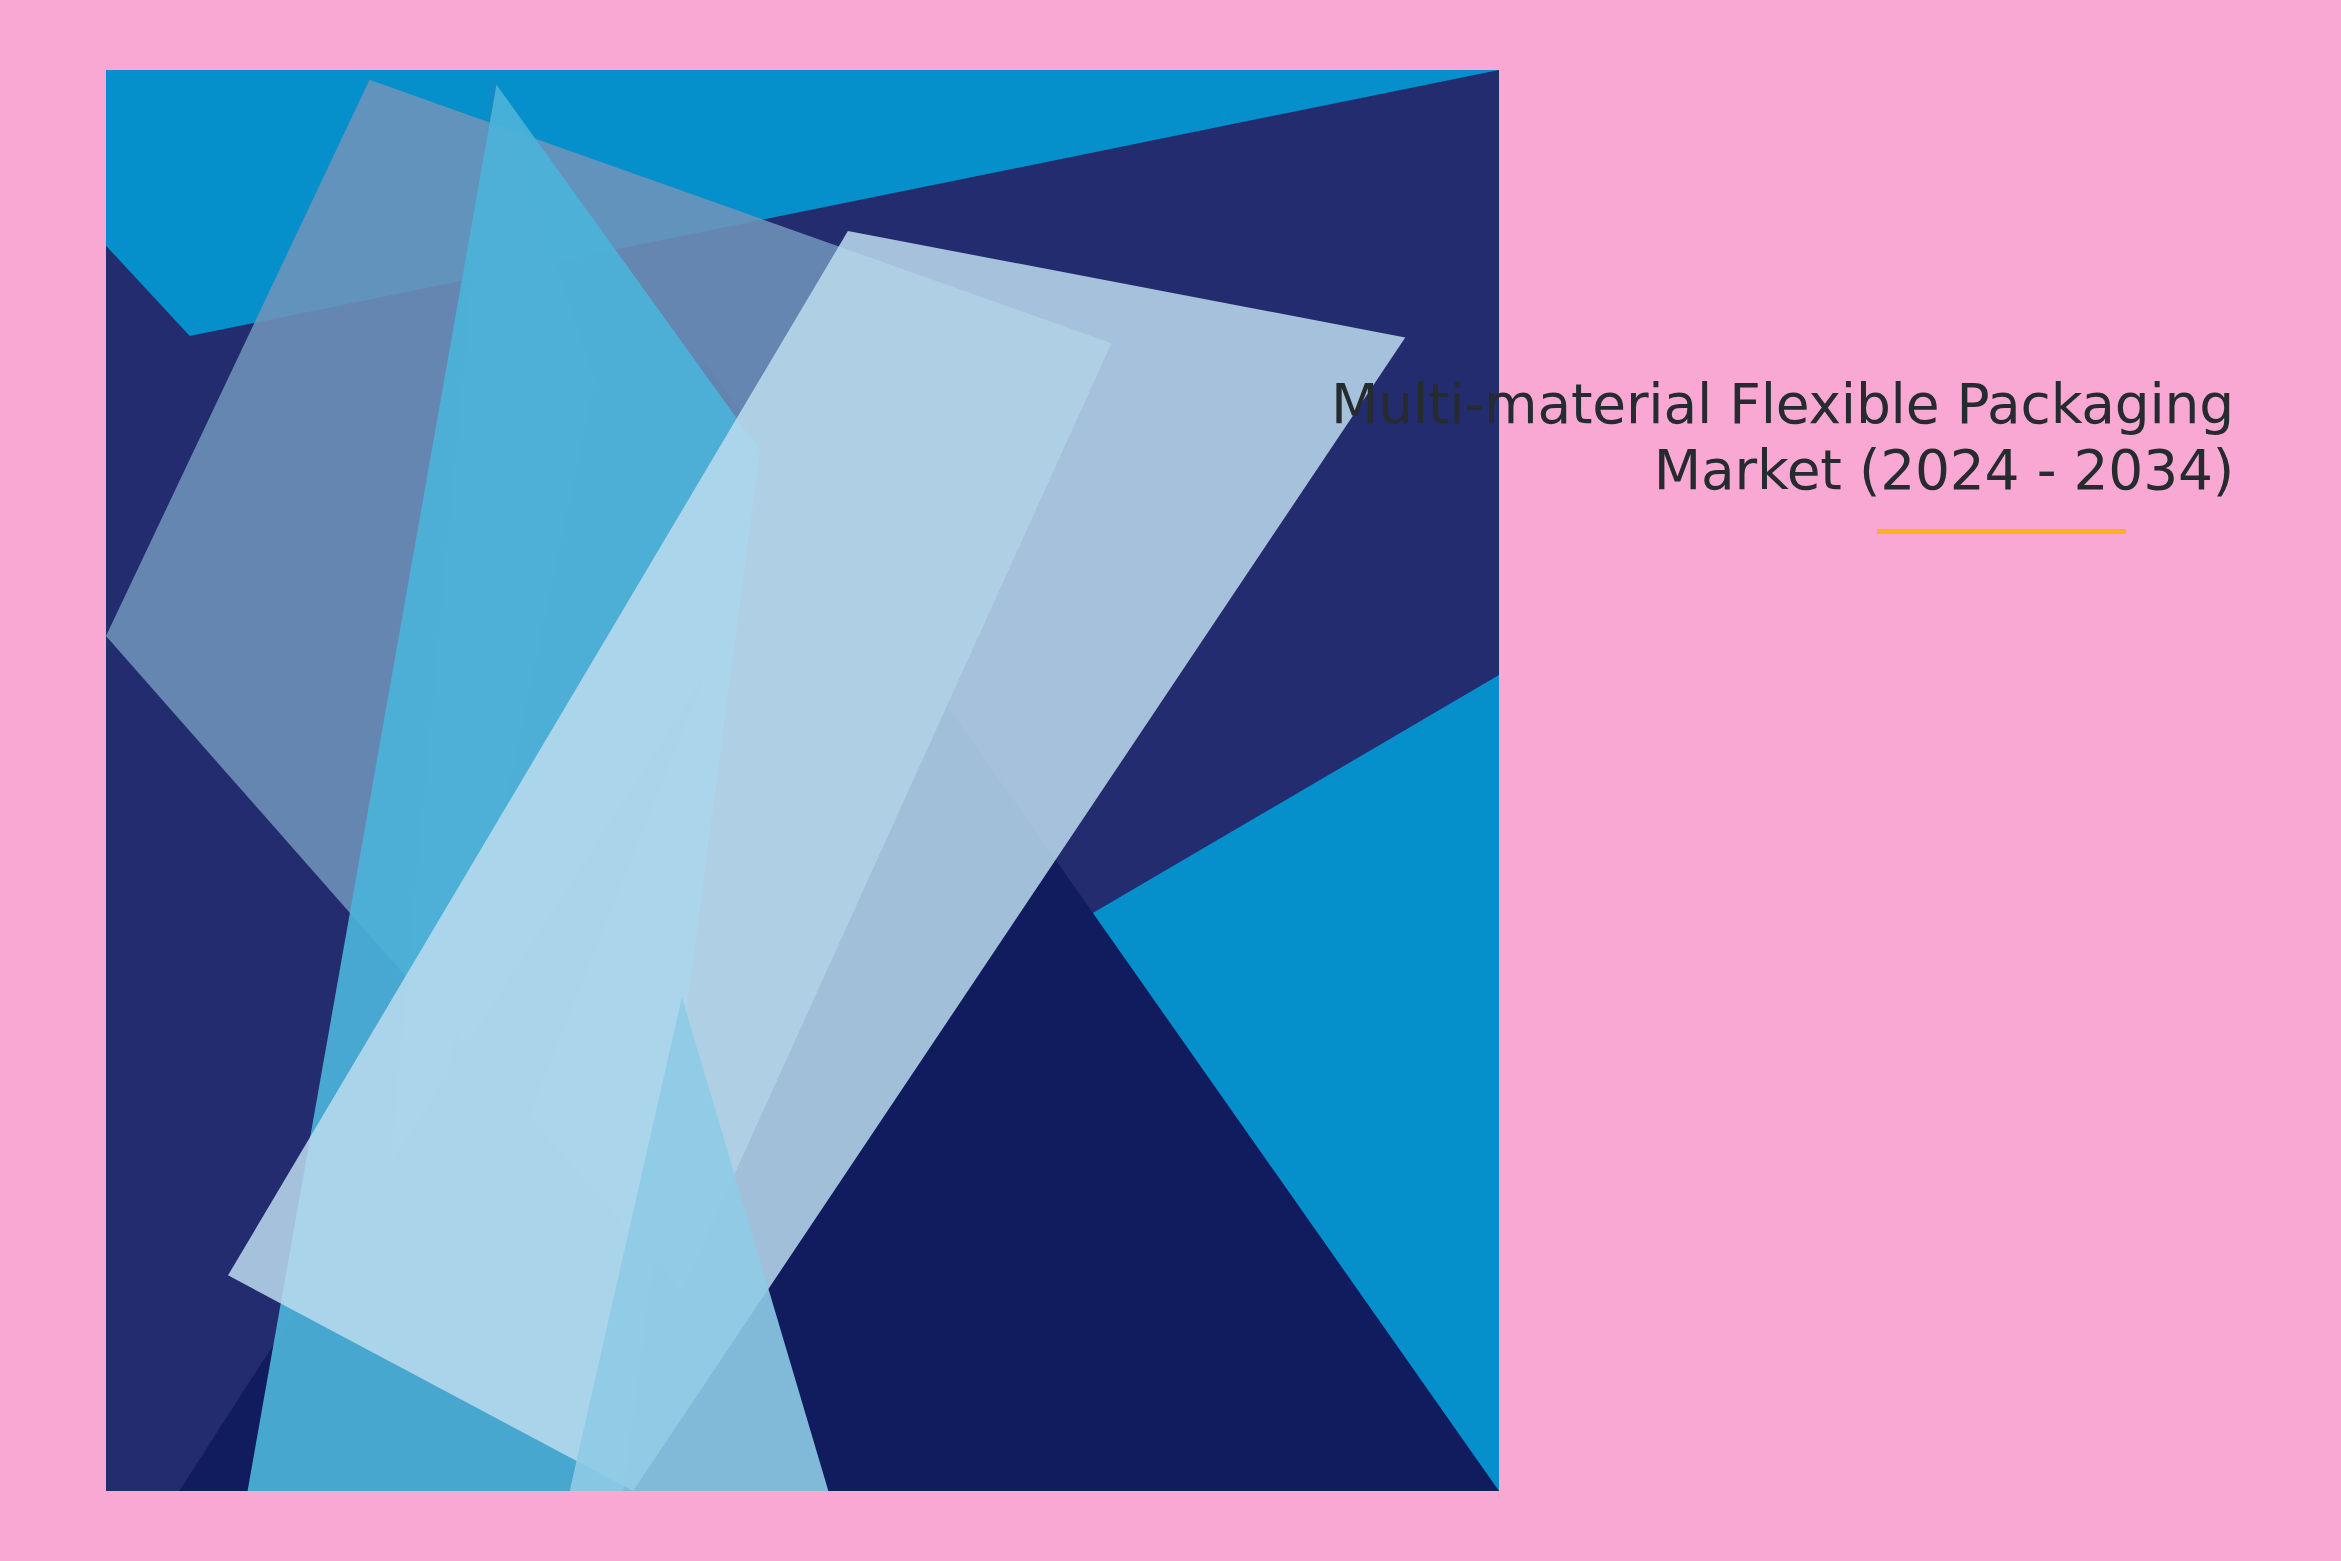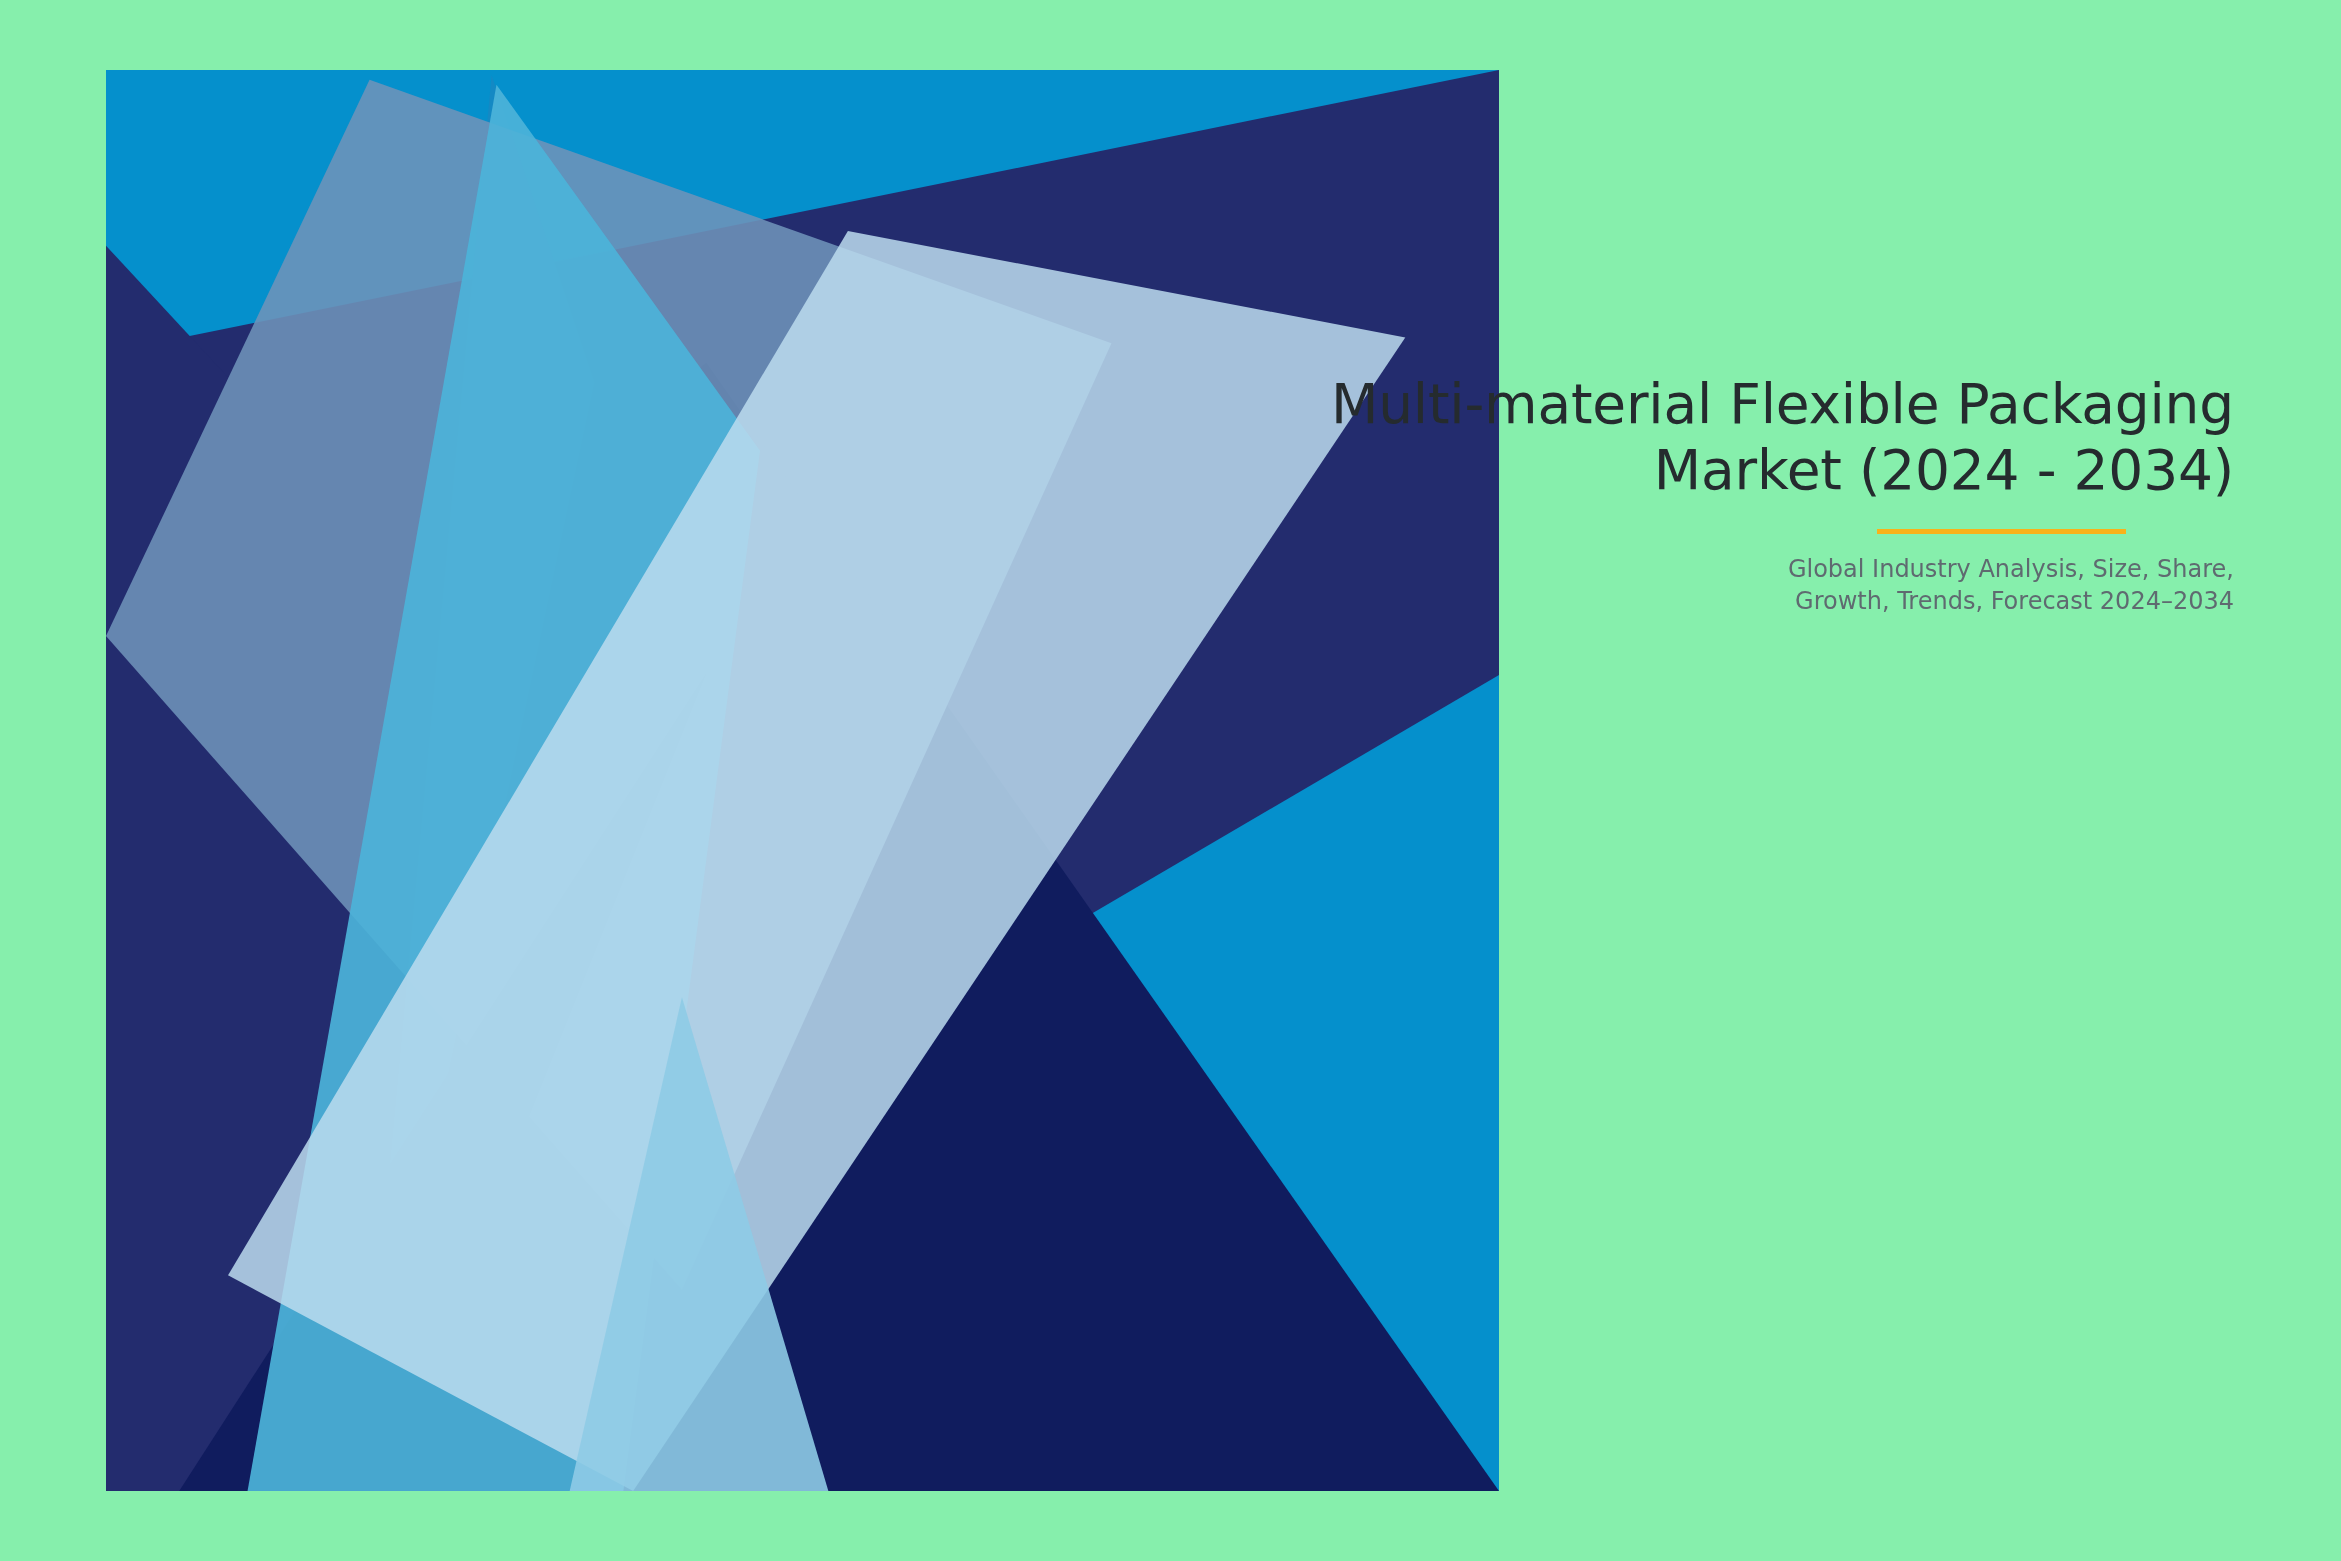--- a/index.html
+++ b/index.html
@@ -81,21 +81,21 @@
     font-size: 24px;
     line-height: 1.33;
     color: #5f6a70;
     text-align: right;
     white-space: pre-line;
   }
 </style>
 </head>
 <body style="background: rgb(247, 249, 251);">
 
-<div id="cover" style="background: #86efac;">
+<div id="cover" style="background: #f9a8d4;">
 
   <div id="artwork">
     <svg viewBox="0 0 2854 2912" preserveAspectRatio="none">
       <defs>
         <clipPath id="frameClip">
           <rect x="0" y="0" width="2854" height="2912"></rect>
         </clipPath>
       </defs>
       <g clip-path="url(#frameClip)">
         <polygon points="0,0 2854,0 2854,2912 0,2912" fill="#0590cc" fill-opacity="1"></polygon>
@@ -111,18 +111,16 @@
       </g>
     </svg>
   </div>
 
   <div id="text-block">
     <div id="title-wrap">
       <h1 id="page-title" style="color: rgb(37, 43, 46);">Multi-material Flexible Packaging
 Market (2024 - 2034)</h1>
       <div id="title-accent" style="background: rgb(249, 178, 26);"></div>
     </div>
-    <p id="page-subtitle" style="color: rgb(95, 106, 112);">Global Industry Analysis, Size, Share,
-Growth, Trends, Forecast 2024–2034</p>
   </div>
 
 </div>
 
 
 </body></html>

